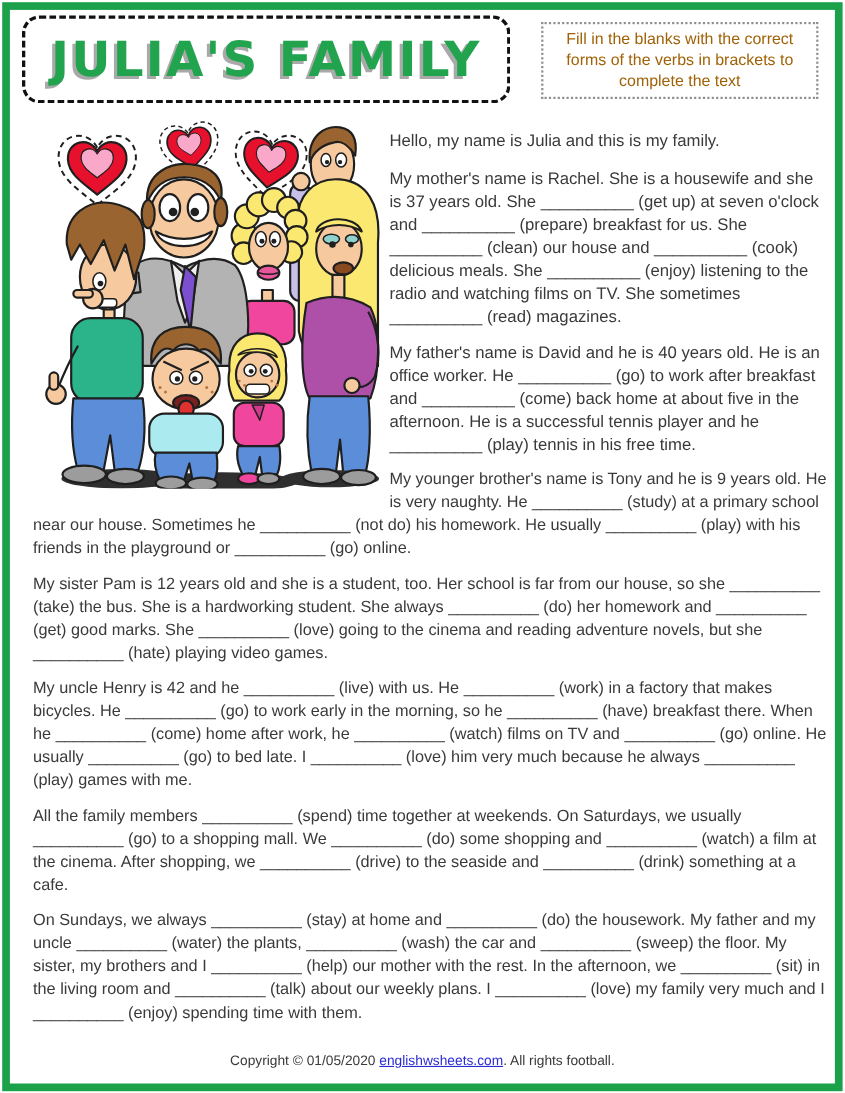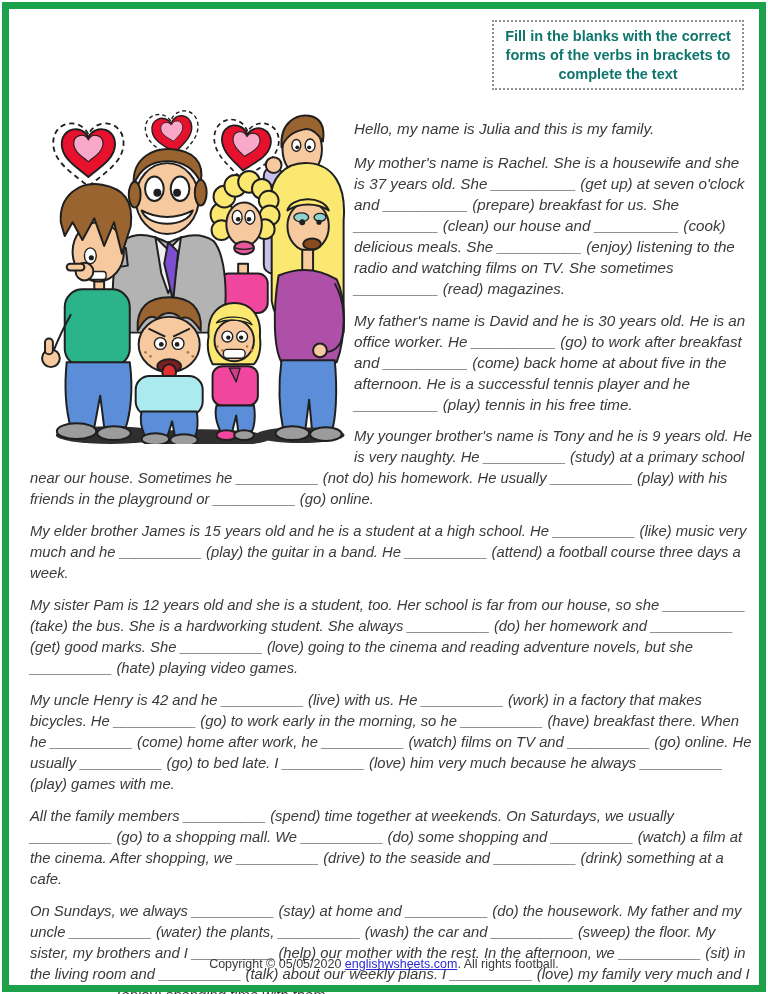--- a/index.html
+++ b/index.html
@@ -17,42 +17,45 @@
     margin:0;font-size:44px;font-weight:bold;letter-spacing:2px;color:#21A44D;
     font-family:"DejaVu Sans",sans-serif;
     text-shadow:-3px 3px 0 #a9a9a9;white-space:nowrap;
   }
   .instruction-box{
     position:absolute;left:492px;top:20px;width:252px;height:70px;
     border:2px dotted #8f8f8f;box-sizing:border-box;
     display:flex;align-items:center;justify-content:center;text-align:center;
     padding:4px 10px;
   }
-  .instruction-text{margin:0;font-size:14.5px;line-height:19px;font-weight:bold;color:#0f766e;}
+  .instruction-text{margin:0;font-size:14.5px;line-height:19px;font-weight:normal;color:#a16207;}
   .content{position:absolute;left:16px;top:104px;width:737px;font-size:14.8px;line-height:21px;color:#3a3a3a;}
   .family-art{float:left;width:332px;height:340px;margin:0 6px 6px 0;}
-  .para{margin:0 0 11px 14px;font-style:italic;}
+  .para{margin:0 0 11px 14px;}
   .para.side{margin-left:2px;font-size:15.2px;}
   .para.intro{text-align:left;margin-top:14px;padding-left:8px;margin-bottom:13px;}
   .footer{
     position:absolute;left:0;right:0;top:957px;text-align:center;
     font-size:12.5px;color:#3a3a3a;
   }
   .footer a{color:#2B2BD4;text-decoration:underline;cursor:pointer;}
   
   .family-art path,.family-art ellipse,.family-art circle,.family-art rect{stroke:#1f1f1f;stroke-width:2;stroke-linejoin:round;}
   .family-art .ns{stroke:none;}
   .family-art .thin{stroke-width:1.4;}
 </style>
 </head>
 <body>
 
 <div class="page">
   <div class="frame"></div>
 
+  <div class="title-box">
+    <h1 class="title-text">JULIA'S FAMILY</h1>
+  </div>
 
   <div class="instruction-box">
     <p class="instruction-text">Fill in the blanks with the correct forms of the verbs in brackets to complete the text</p>
   </div>
 
   <div class="content">
 
     <svg class="family-art" viewBox="0 0 330 345" aria-hidden="true">
 
       <g>
@@ -212,25 +215,24 @@
         <rect x="196" y="266" width="46" height="40" rx="10" fill="#F0469E"></rect>
         <path d="M213,268 L224,268 L220,282 Z" fill="#D13A8C" class="thin"></path>
         <path d="M200,306 L238,306 C240,318 238,328 236,332 L222,332 L220,316 L216,332 L204,332 C200,324 198,314 200,306 Z" fill="#5B8DD9"></path>
         <ellipse cx="210" cy="336" rx="10" ry="5" fill="#F0469E"></ellipse>
         <ellipse cx="228" cy="336" rx="10" ry="5" fill="#9C9C9C"></ellipse>
       </g>
     </svg>
 
     <p class="para side intro">Hello, my name is Julia and this is my family.</p>
     <p class="para side">My mother's name is Rachel. She is a housewife and she is 37 years old. She __________ (get up) at seven o'clock and __________ (prepare) breakfast for us. She __________ (clean) our house and __________ (cook) delicious meals. She __________ (enjoy) listening to the radio and watching films on TV. She sometimes __________ (read) magazines.</p>
-    <p class="para side">My father's name is David and he is 30 years old. He is an office worker. He __________ (go) to work after breakfast and __________ (come) back home at about five in the afternoon. He is a successful tennis player and he __________ (play) tennis in his free time.</p>
+    <p class="para side">My father's name is David and he is 40 years old. He is an office worker. He __________ (go) to work after breakfast and __________ (come) back home at about five in the afternoon. He is a successful tennis player and he __________ (play) tennis in his free time.</p>
     <p class="para">My younger brother's name is Tony and he is 9 years old. He is very naughty. He __________ (study) at a primary school near our house. Sometimes he __________ (not do) his homework. He usually __________ (play) with his friends in the playground or __________ (go) online.</p>
-    <p class="para">My elder brother James is 15 years old and he is a student at a high school. He __________ (like) music very much and he __________ (play) the guitar in a band. He __________ (attend) a football course three days a week.</p>
     <p class="para">My sister Pam is 12 years old and she is a student, too. Her school is far from our house, so she __________ (take) the bus. She is a hardworking student. She always __________ (do) her homework and __________ (get) good marks. She __________ (love) going to the cinema and reading adventure novels, but she __________ (hate) playing video games.</p>
     <p class="para">My uncle Henry is 42 and he __________ (live) with us. He __________ (work) in a factory that makes bicycles. He __________ (go) to work early in the morning, so he __________ (have) breakfast there. When he __________ (come) home after work, he __________ (watch) films on TV and __________ (go) online. He usually __________ (go) to bed late. I __________ (love) him very much because he always __________ (play) games with me.</p>
     <p class="para">All the family members __________ (spend) time together at weekends. On Saturdays, we usually __________ (go) to a shopping mall. We __________ (do) some shopping and __________ (watch) a film at the cinema. After shopping, we __________ (drive) to the seaside and __________ (drink) something at a cafe.</p>
     <p class="para">On Sundays, we always __________ (stay) at home and __________ (do) the housework. My father and my uncle __________ (water) the plants, __________ (wash) the car and __________ (sweep) the floor. My sister, my brothers and I __________ (help) our mother with the rest. In the afternoon, we __________ (sit) in the living room and __________ (talk) about our weekly plans. I __________ (love) my family very much and I __________ (enjoy) spending time with them.</p>
   </div>
 
   <div class="footer">
-    <span>Copyright © 05/05/2020 </span><a>englishwsheets.com</a><span>. All rights football.</span>
+    <span>Copyright © 01/05/2020 </span><a>englishwsheets.com</a><span>. All rights football.</span>
   </div>
 </div>
 
 </body></html>

